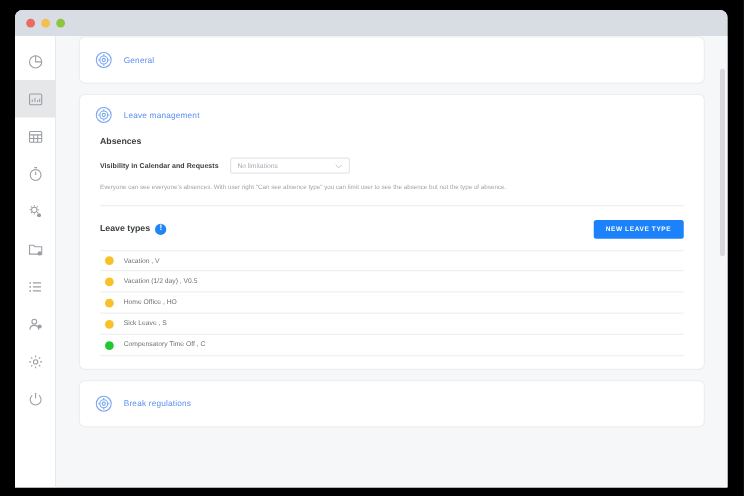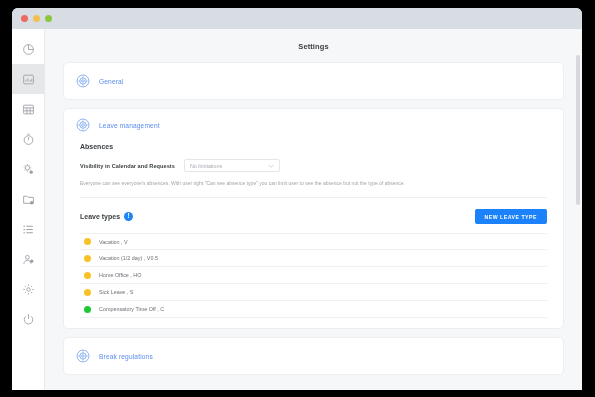--- a/index.html
+++ b/index.html
@@ -371,21 +371,20 @@
           <svg width="13" height="13" viewBox="0 0 24 24" fill="none" stroke="currentColor" stroke-width="1.6" stroke-linecap="round">
             <path d="M17.5 6.5a8 8 0 1 1-11 0"></path>
               <path d="M12 3v7"></path>
           </svg>
         </span>
       </div>
     </nav>
 
     <main class="content">
 
-      <div class="page-title">Settings</div>
 
       <section class="card">
         <div class="card-header card-header-collapsed">
           <span class="section-icon">
             <svg width="14" height="14" viewBox="0 0 24 24" fill="none" stroke="currentColor" stroke-width="1.5">
               <circle cx="12" cy="12" r="10.2"></circle>
               <circle cx="12" cy="12" r="5.4"></circle>
               <circle cx="12" cy="12" r="2.2"></circle>
               <path d="M12 6.6V4.2M12 19.8v-2.4M6.6 12H4.2M19.8 12h-2.4"></path>
             </svg>

